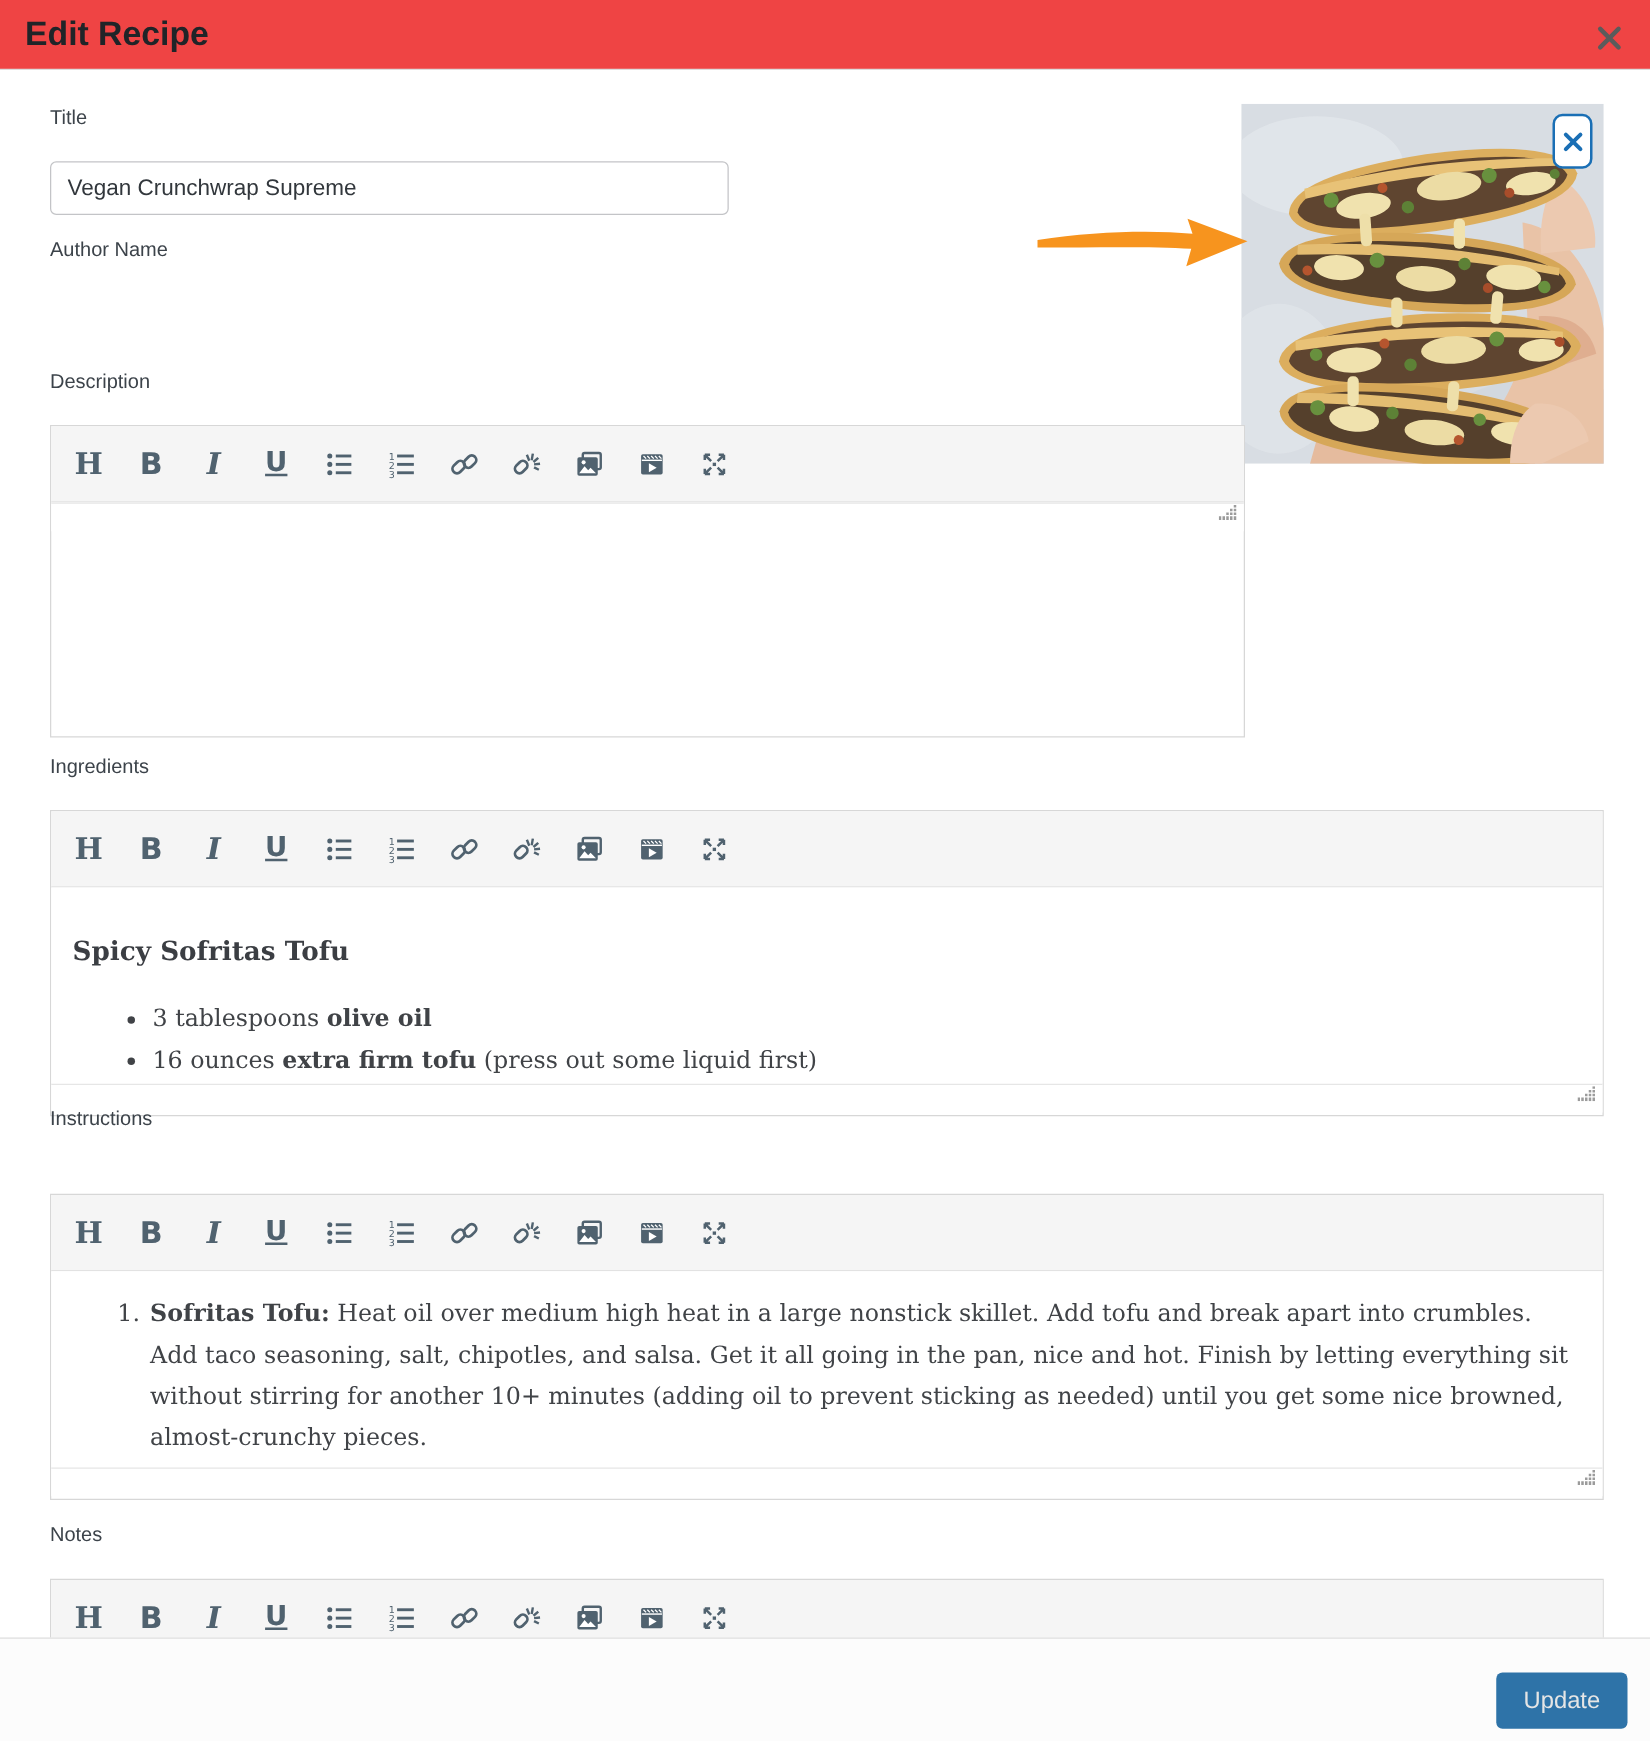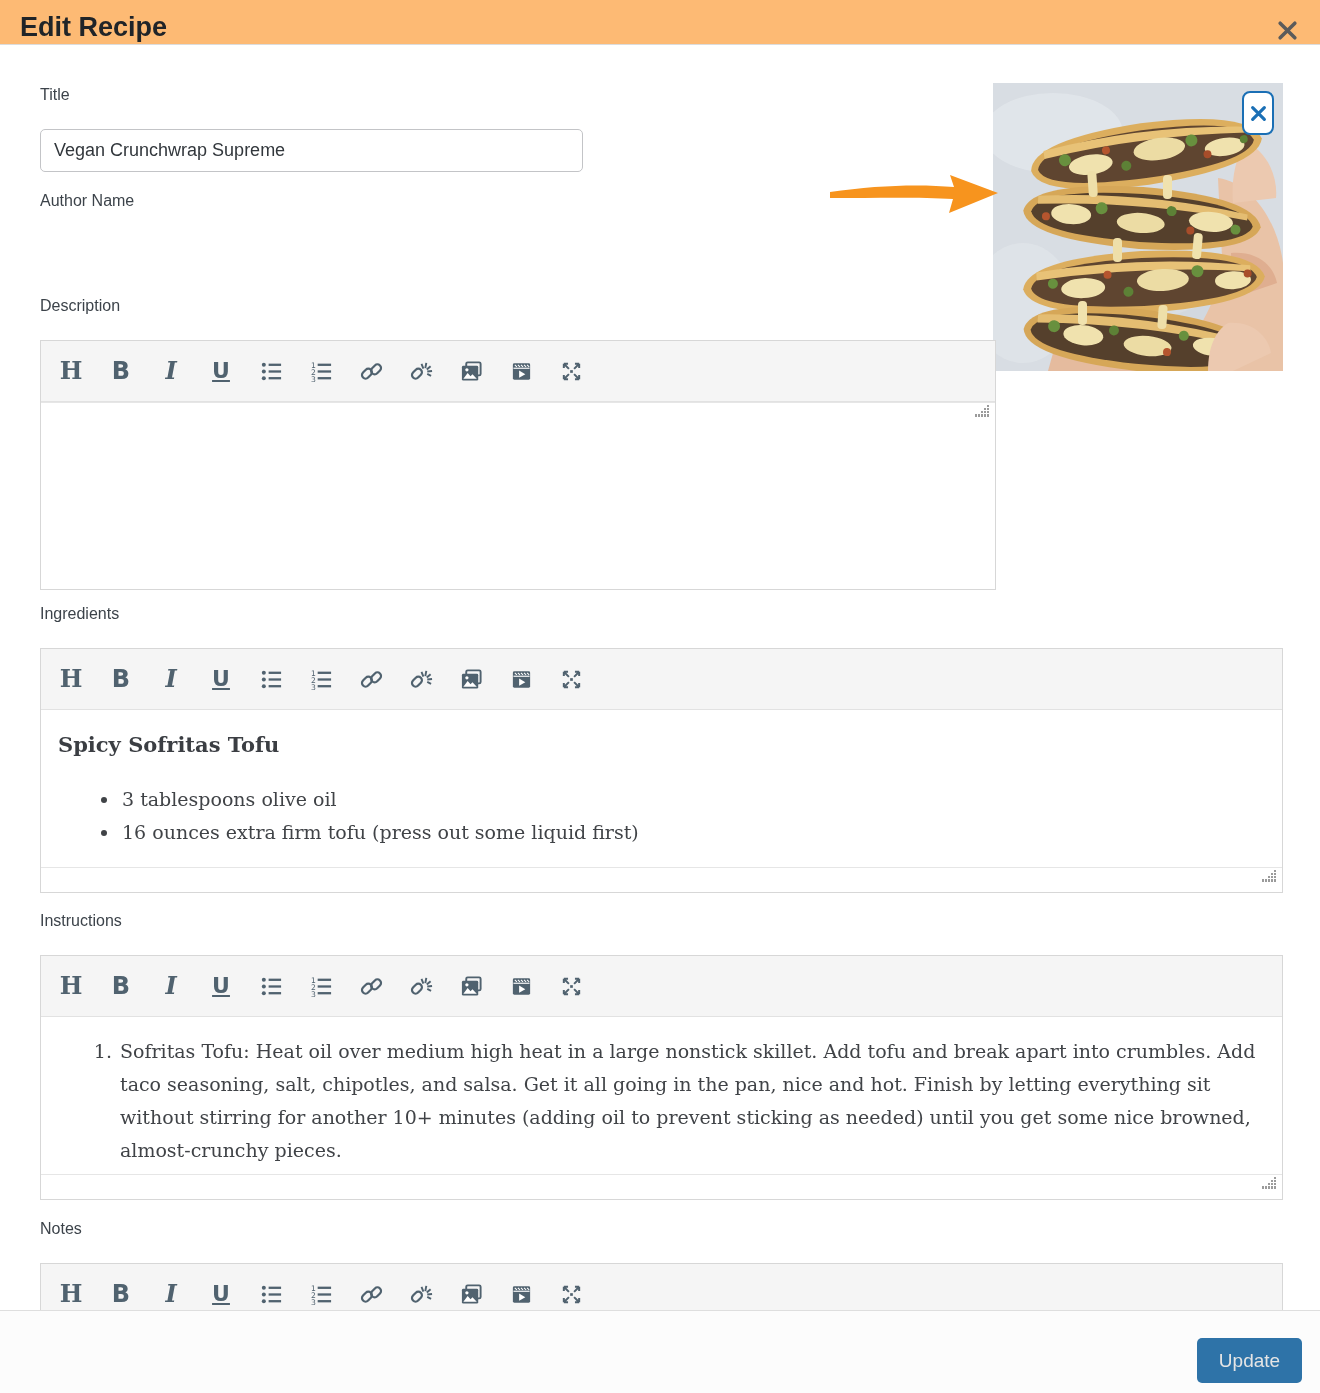--- a/index.html
+++ b/index.html
@@ -1,21 +1,21 @@
 <!DOCTYPE html>
 <html><head>
 <meta charset="utf-8">
 <style>
   * { margin:0; padding:0; box-sizing:border-box; }
   html,body { background:#fff; }
   body { font-family:"Liberation Sans", sans-serif; color:#32373c; }
   .modal { position:relative; width:1320px; height:1393px; background:#fff; overflow:hidden; }
 
   
-  .modal-header { position:absolute; left:0; top:0; width:1320px; height:45px; background:#fdba74;
+  .modal-header { position:absolute; left:0; top:0; width:1320px; height:56px; background:#ef4444;
                   border-bottom:1px solid #dcdcdc; }
   .modal-title { position:absolute; left:20px; top:12px; font-size:27px; font-weight:700; color:#202428; }
   .close-btn { position:absolute; right:20px; top:17px; width:26px; height:26px; border:none; background:none;
                cursor:pointer; color:#5b5b5b; display:flex; align-items:center; justify-content:center; }
 
   
   .field-label { position:absolute; font-size:16px; color:#3c434a; }
   .text-input { position:absolute; width:543px; height:43px; border:1px solid #c3c4c7; border-radius:5px;
                 font-size:18px; color:#32373c; padding:0 13px; background:#fff; font-family:"Liberation Sans",sans-serif; }
 
@@ -31,22 +31,22 @@
   .tb-i { font-family:"DejaVu Serif", serif; font-style:italic; font-weight:600; }
   .tb-u { font-family:"DejaVu Sans", sans-serif; font-weight:600; text-decoration:underline; font-size:22px; }
   .tb-btn svg { display:block; }
 
   .mce-content { position:relative; overflow:hidden; background:#fff;
                  font-family:"DejaVu Serif", serif; font-size:19px; line-height:33px; color:#404347;
                  padding:18px 18px 0 17px; }
   .mce-statusbar { position:relative; height:23px; border-top:1px solid #e6e6e6; background:#fff; }
   .resize-grip { position:absolute; right:5px; bottom:4px; cursor:nwse-resize; }
 
-  .b { font-weight:normal; } .i { }
-  .mce-content h4 { font-size:21px; font-weight:bold; color:#3b3e43; font-family:"DejaVu Serif", serif; }
+  .b { font-weight:bold; } .i { }
+  .mce-content h4 { font-size:21px; font-weight:bold; color:#3b3e43; font-family:"DejaVu Serif", serif;margin-top:16px; }
   .mce-content ul { list-style:disc; margin-top:22px; padding-left:62px; }
   .mce-content ol { margin-top:0; padding-left:60px; }
   .mce-content li { padding-left:2px; }
 
   
   .recipe-image-wrap { position:absolute; left:993px; top:83px; width:290px; height:288px; }
   .remove-image-btn { position:absolute; top:8px; right:9px; width:32px; height:44px; background:#fff;
                       border:2px solid #1a6fb5; border-radius:8px; cursor:pointer; color:#1a6fb5;
                       display:flex; align-items:center; justify-content:center; }
   .annotation-arrow { position:absolute; left:826px; top:166px; width:176px; height:56px; pointer-events:none; }
@@ -356,21 +356,21 @@
     <rect x="0" y="9" width="2" height="3"></rect>
             <rect x="3" y="9" width="2" height="3"></rect>
             <rect x="6" y="9" width="2" height="3"></rect>
             <rect x="9" y="9" width="2" height="3"></rect>
             <rect x="12" y="9" width="2" height="3"></rect>
   </svg>
 </span>
     </div>
   </div>
 
-  <div class="field-label" style="left:40px; top:912px;">Instructions</div>
+  <div class="field-label" style="left:40px; top:887px;">Instructions</div>
   <div class="editor" style="left:40px; top:955px; width:1243px; height:245px;">
     <div class="mce-toolbar toolbar-slot">
   <button class="tb-btn">
           <span class="tbtxt tb-h">H</span>
         </button>
   <button class="tb-btn">
           <span class="tbtxt tb-b">B</span>
         </button>
   <button class="tb-btn">
           <span class="tbtxt tb-i">I</span>

